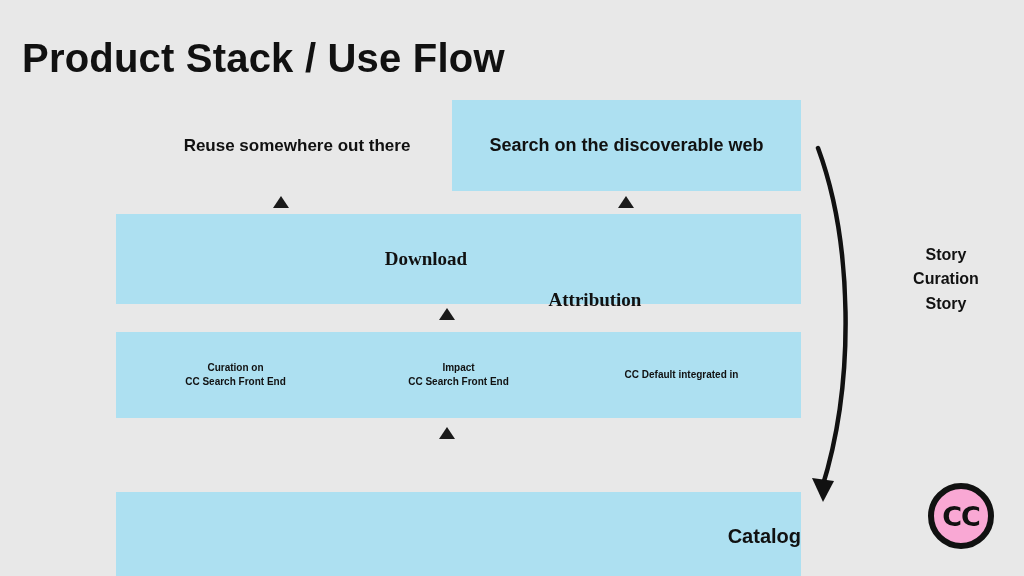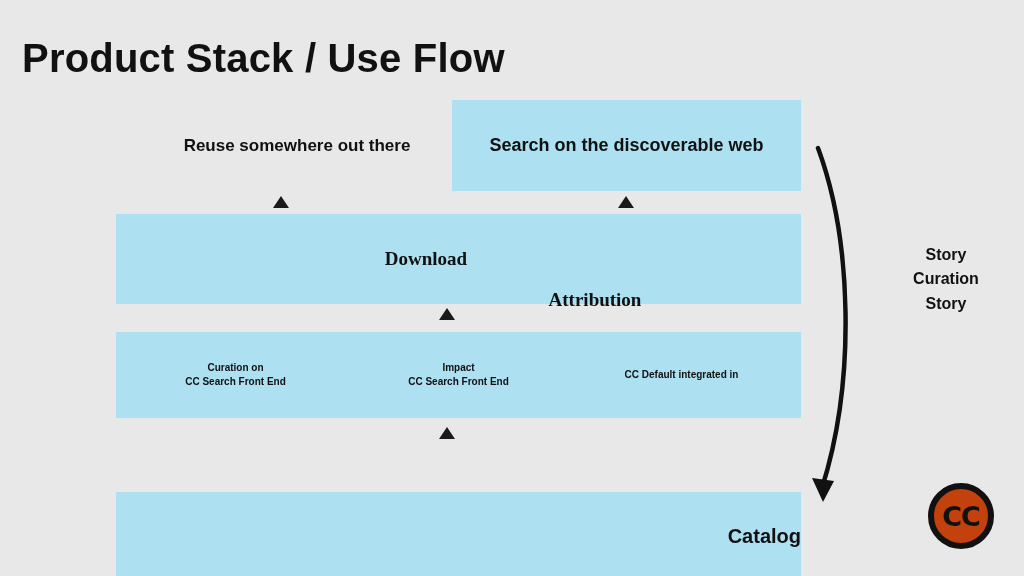--- a/index.html
+++ b/index.html
@@ -176,21 +176,21 @@
   
   .cc-logo {
     position: absolute;
     left: 928px;
     top: 483px;
     width: 66px;
     height: 66px;
     border: 6px solid #111111;
     border-radius: 50%;
     box-sizing: border-box;
-    background: #c2410c;
+    background: #f9a8d4;
     display: flex;
     align-items: center;
     justify-content: center;
   }
   .cc-logo .cc-text {
     font-size: 27px;
     font-weight: bold;
     color: #111111;
     letter-spacing: -1px;
     line-height: 1;

